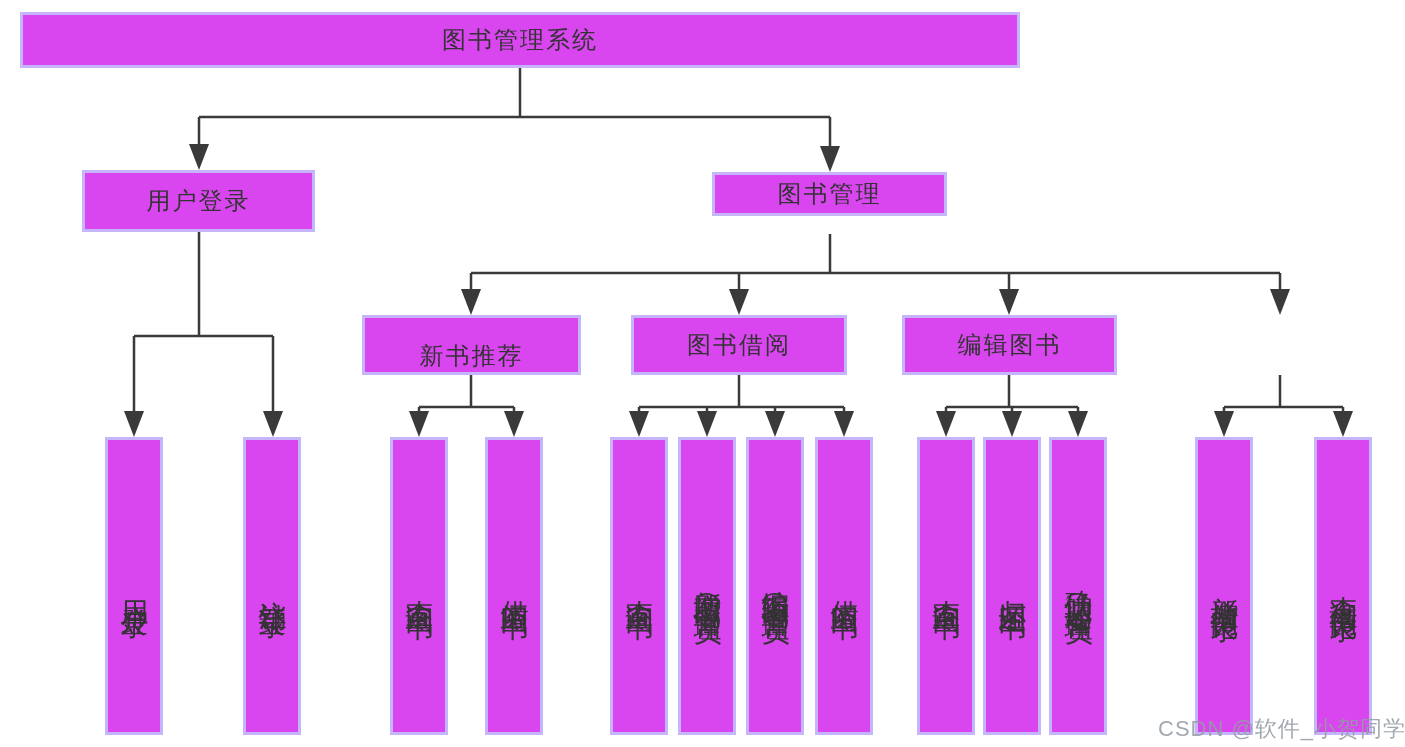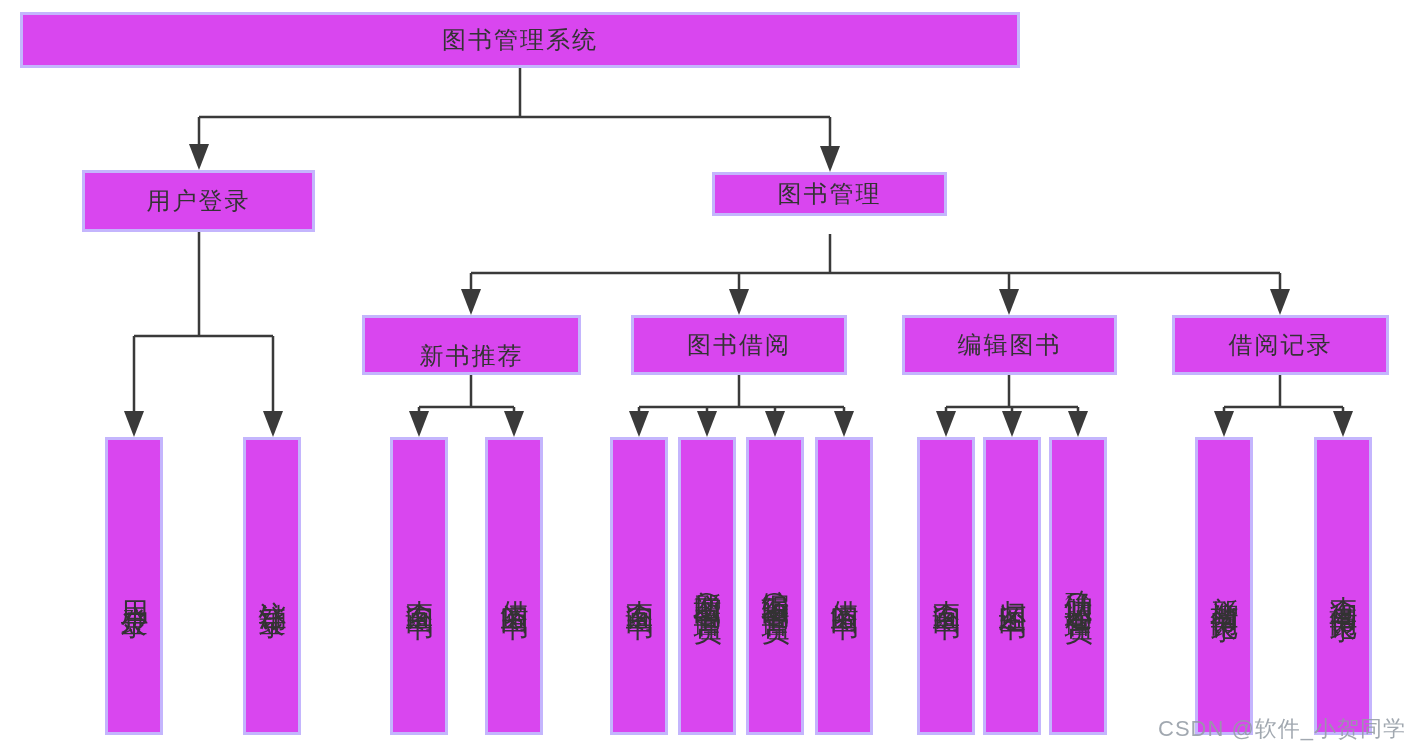--- a/index.html
+++ b/index.html
@@ -112,23 +112,20 @@
 
   <div class="box mid" style="left:362px;width:219px;align-items:flex-end;">
     <span class="h-label">新书推荐</span>
   </div>
   <div class="box mid" style="left:631px;width:216px;text-align:right;">
     <span class="h-label">图书借阅</span>
   </div>
   <div class="box mid" style="left:902px;width:215px;">
     <span class="h-label">编辑图书</span>
   </div>
-  <div class="box mid" style="left:1172px;width:217px;">
-    <span class="h-label">借阅记录</span>
-  </div>
 
   <div class="box leaf" style="left:105px;">
     <span class="v-label">用户登录</span>
   </div>
   <div class="box leaf" style="left:243px;">
     <span class="v-label">注销登录</span>
   </div>
 
   <div class="box leaf" style="left:390px;">
     <span class="v-label">查询图书</span>

